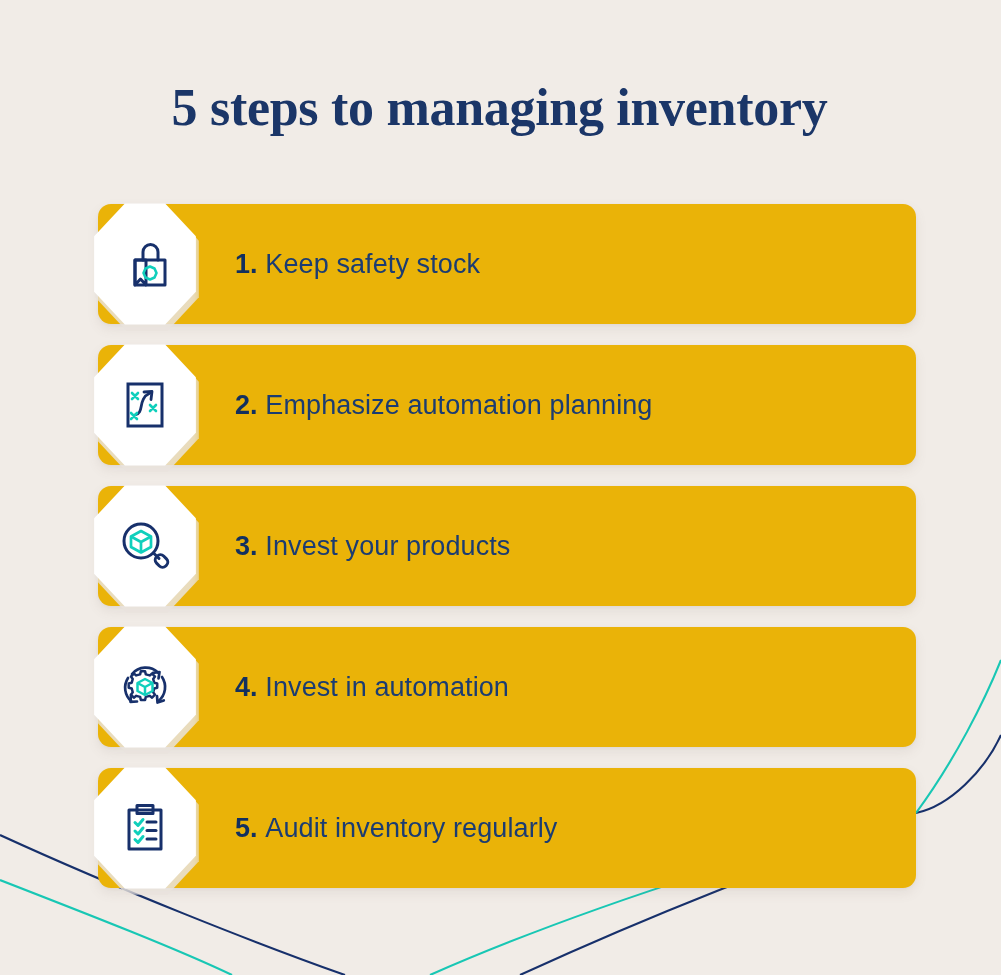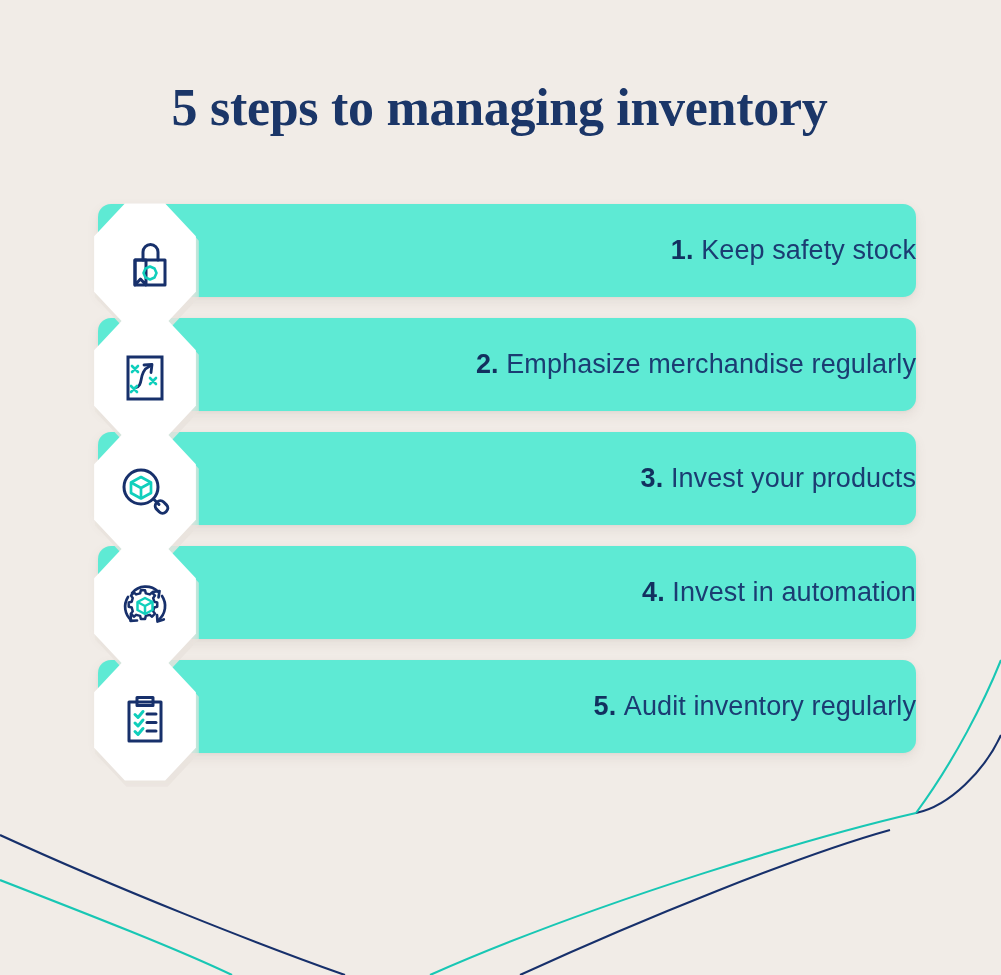--- a/index.html
+++ b/index.html
@@ -44,29 +44,28 @@
   }
   .steps {
     position: absolute;
     top: 204px;
     left: 98px;
     width: 818px;
     z-index: 2;
   }
   .step-card {
     position: relative;
-    height: 93px;
+    height: 120px;
     margin-bottom: 21px;
-    background: #5eead4;
+    background: #eab308;
     border-radius: 13px;
     box-shadow: 0 5px 12px rgba(120, 100, 85, 0.10),
                 0 1px 3px rgba(120, 100, 85, 0.06);
     display: flex;
     align-items: center;
-    justify-content: flex-end;
   }
   .step-card:last-child { margin-bottom: 16px; }
 
   .badge {
     position: absolute;
     left: -6px;
     top: -3px;
     width: 106px;
     height: 126px;
     display: flex;
@@ -170,21 +169,21 @@
           <rect x="15" y="11" width="34" height="42" stroke="#17306b" stroke-width="3" fill="none"></rect>
           <path d="M22 42 C 32 40, 24 26, 37 20" stroke="#17306b" stroke-width="2.8" fill="none" stroke-linecap="round"></path>
           <path d="M31 19 L 39 18.5 L 38 26.5" stroke="#17306b" stroke-width="2.8" fill="none" stroke-linecap="round" stroke-linejoin="round"></path>
           <path d="M19 20 L 25 26 M25 20 L 19 26" stroke="#10cfbc" stroke-width="2.6" stroke-linecap="round"></path>
           <path d="M37 32 L 43 38 M43 32 L 37 38" stroke="#10cfbc" stroke-width="2.6" stroke-linecap="round"></path>
           <path d="M18 40 L 24 46 M24 40 L 18 46" stroke="#10cfbc" stroke-width="2.6" stroke-linecap="round"></path>
         </svg>
       </div>
       <div class="step-text">
         <span class="step-num">2. </span>
-        <span class="step-label">Emphasize merchandise regularly</span>
+        <span class="step-label">Emphasize automation planning</span>
       </div>
     </div>
 
     <div class="step-card">
       <div class="badge">
         <div class="octa-shadow">
             <div class="octa-shape"></div>
           </div>
         <div class="octa">
             <div class="octa-shape"></div>

